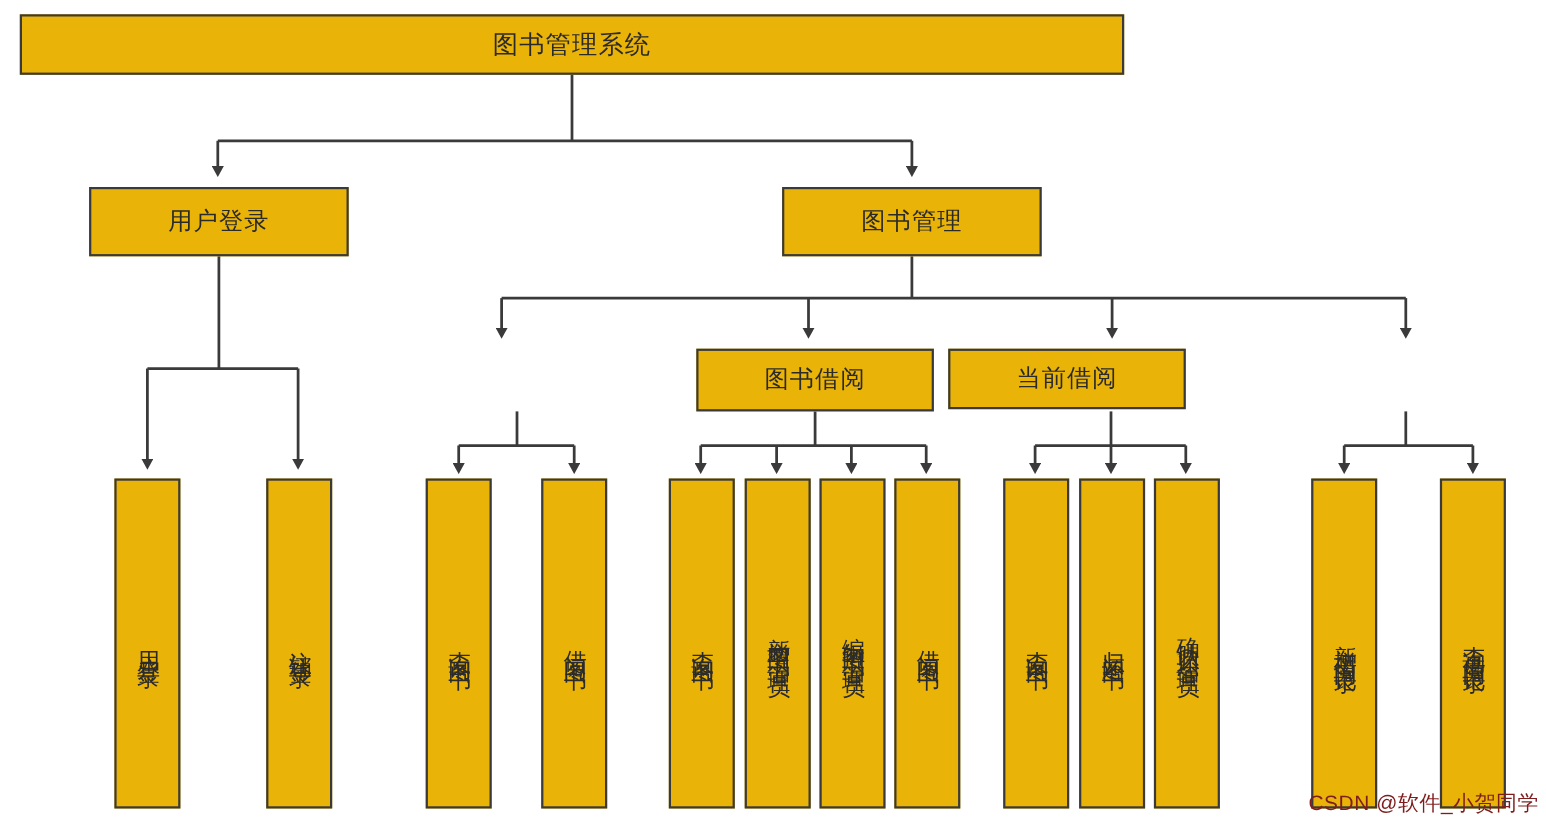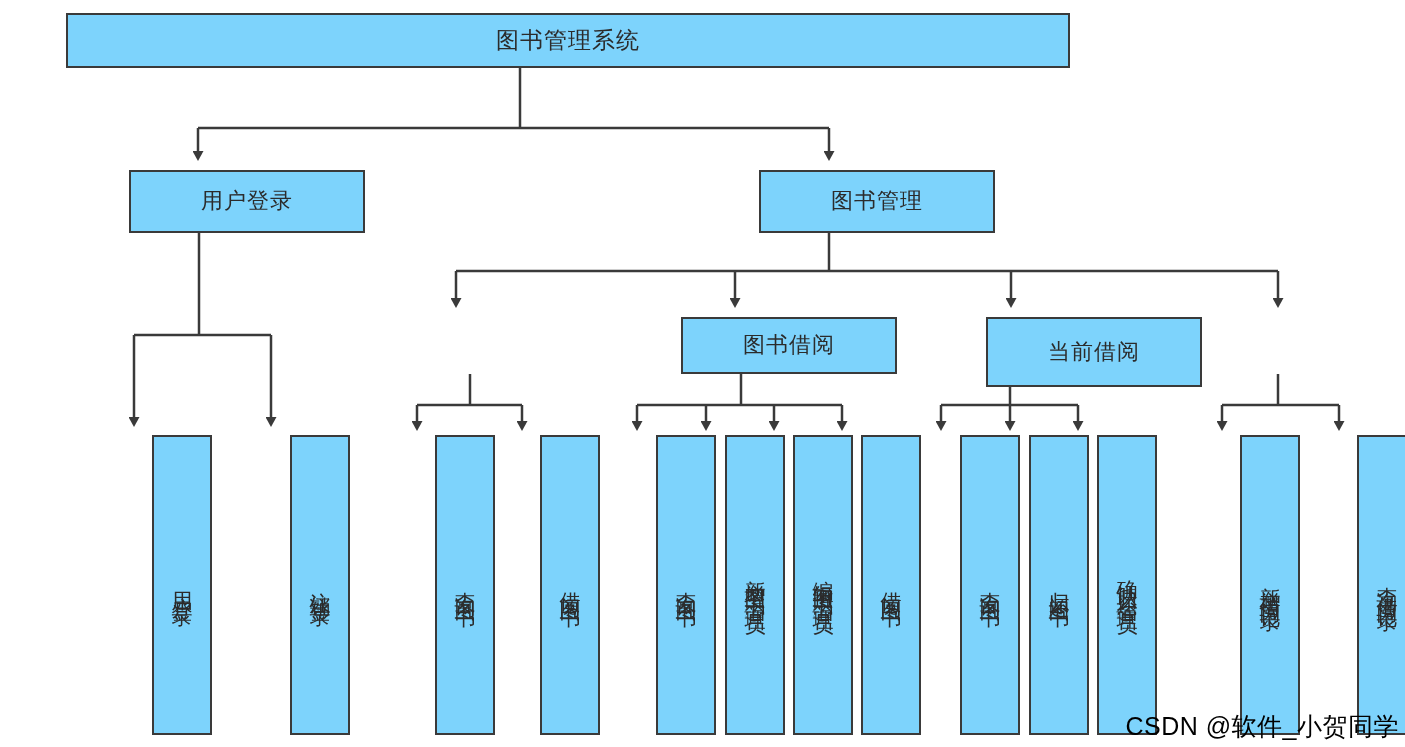--- a/index.html
+++ b/index.html
@@ -21,27 +21,26 @@
     position: absolute;
     left: 0;
     top: 0;
     width: 1405px;
     height: 747px;
   }
   .node {
     position: absolute;
     box-sizing: border-box;
     border: 2.5px solid #3a3a3a;
-    background: #7dd3fc;
+    background: #eab308;
     display: flex;
     align-items: center;
     justify-content: center;
     color: #2b2b2b;
     z-index: 2;
-    margin-left: 48px;
   }
   .node.horiz {
     font-size: 22px;
     letter-spacing: 1px;
     line-height: 1.2;
     white-space: nowrap;
   }
   .node.root {
     font-size: 23px;
   }
@@ -54,22 +53,22 @@
     text-orientation: upright;
     letter-spacing: 5px;
     line-height: 1.05;
     text-align: center;
     white-space: nowrap;
   }
   .watermark {
     position: absolute;
     right: 6px;
     bottom: 4px;
-    font-size: 25px;
-    color: #000000;
+    font-size: 19px;
+    color: #7f1d1d;
     white-space: nowrap;
     z-index: 5;
     letter-spacing: 0.5px;
   }
 </style>
 </head>
 <body>
 
 <div id="canvas">
 
@@ -130,21 +129,21 @@
   <div class="node horiz" style="left:81px; top:170px; width:236px; height:63px;">
     <span>用户登录</span>
   </div>
   <div class="node horiz" style="left:711px; top:170px; width:236px; height:63px;">
     <span>图书管理</span>
   </div>
 
   <div class="node horiz" style="left:633px; top:317px; width:216px; height:57px;">
     <span>图书借阅</span>
   </div>
-  <div class="node horiz" style="left:938px; top:317px; width:216px; height:70px;">
+  <div class="node horiz" style="left:862px; top:317px; width:216px; height:55px;">
     <span>当前借阅</span>
   </div>
 
   <div class="node leaf" style="left:104px; top:435px; width:60px; height:300px;">
     <span class="vtext">用户登录</span>
   </div>
   <div class="node leaf" style="left:242px; top:435px; width:60px; height:300px;">
     <span class="vtext">注销登录</span>
   </div>
 

